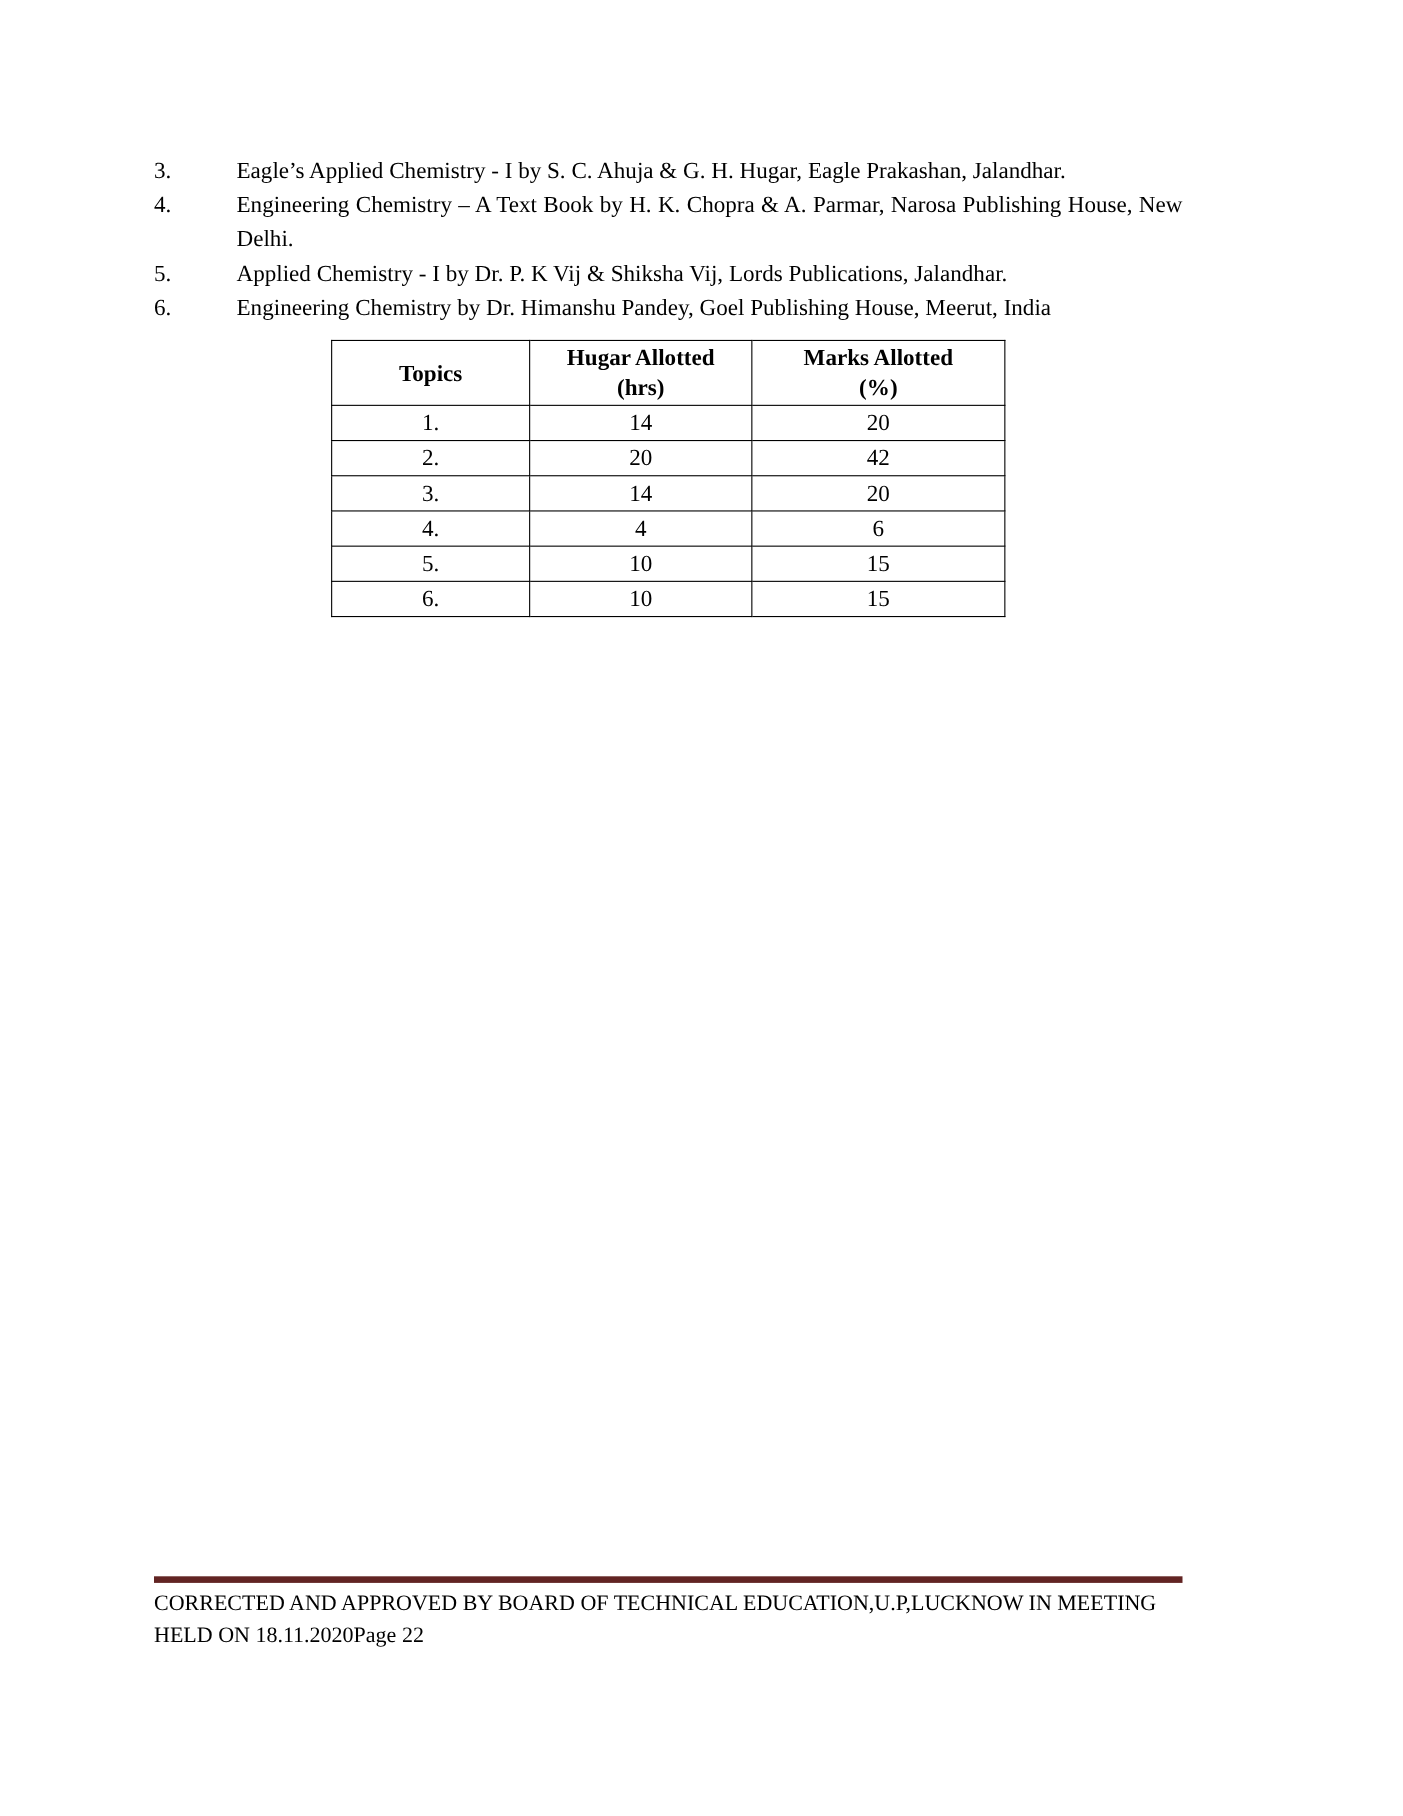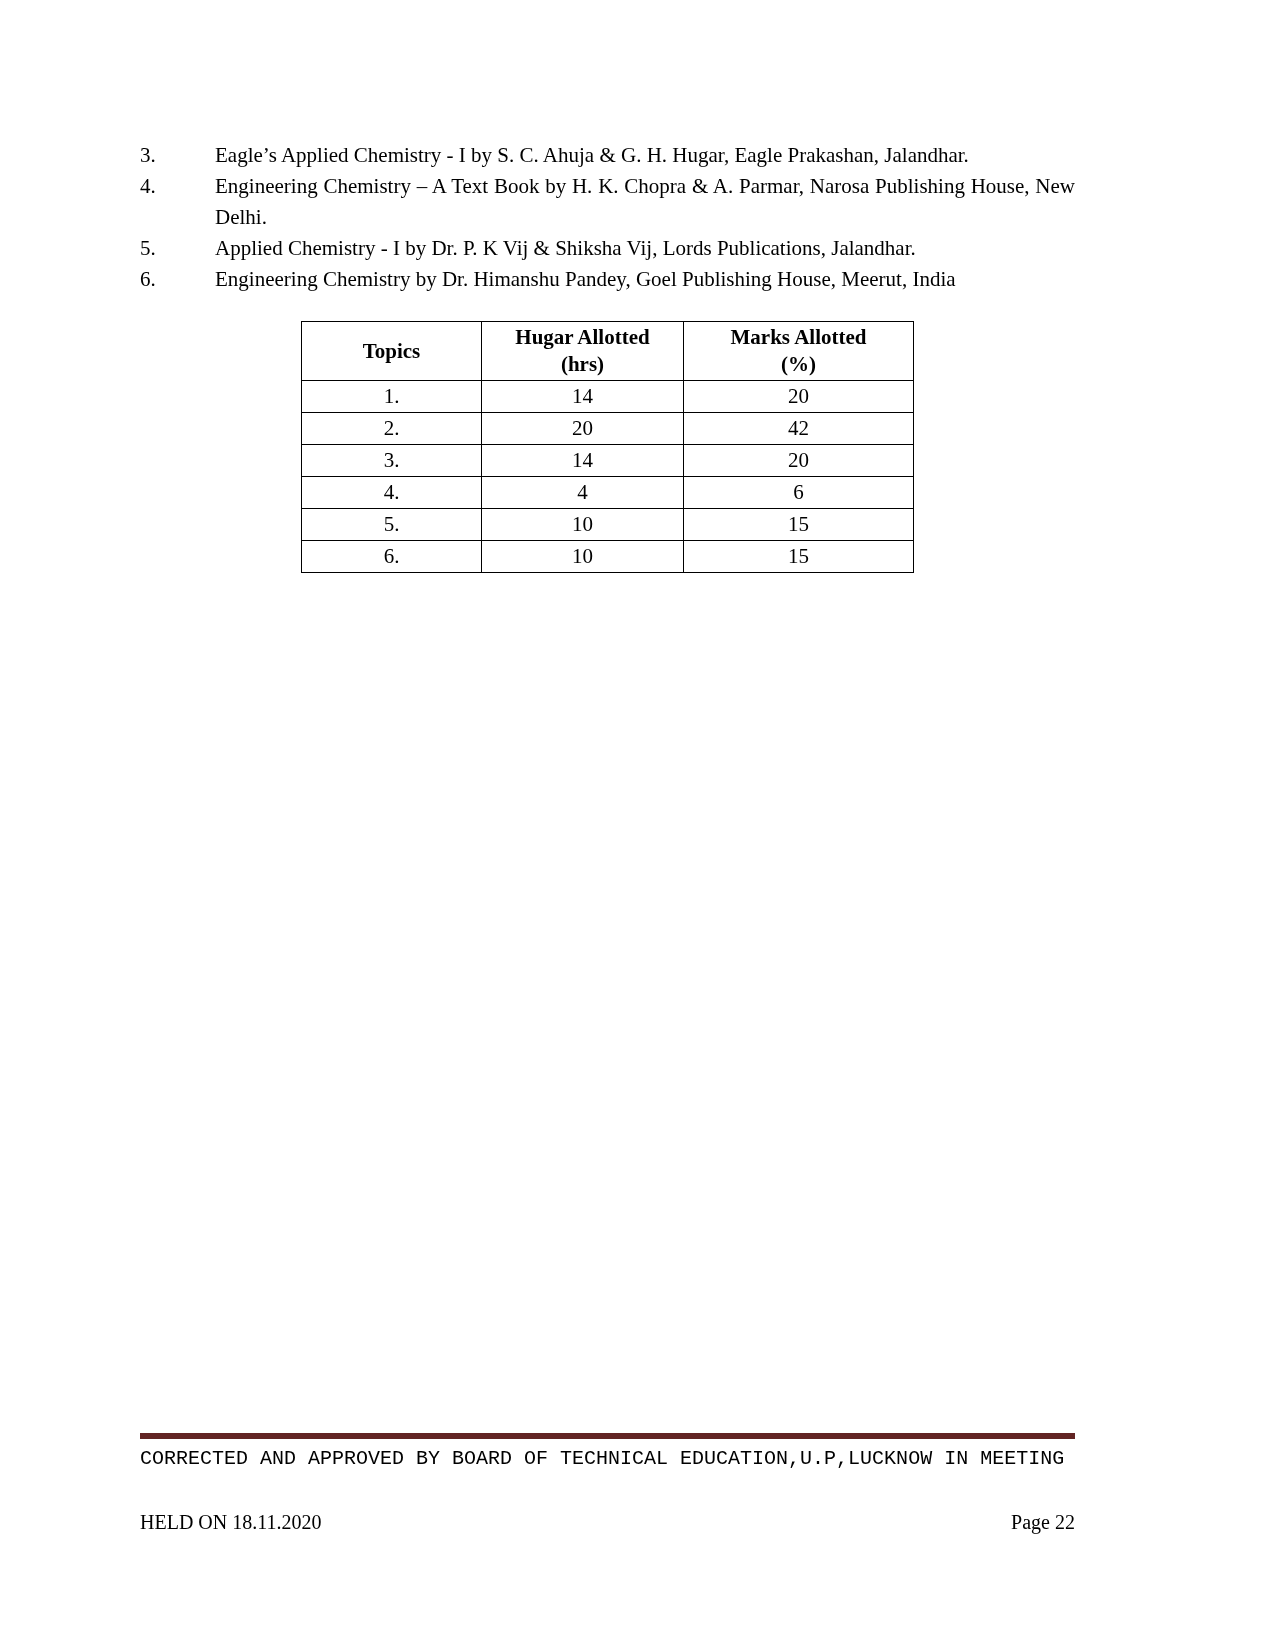--- a/index.html
+++ b/index.html
@@ -40,21 +40,21 @@
   }
   .section-title {
     margin: 122px 0 0 0;
     text-align: center;
     font-size: 22px;
     font-weight: bold;
   }
   table.marks {
     border-collapse: collapse;
     width: 612px;
-    margin: 26px auto 0 auto;
+    margin: 14px auto 0 auto;
     table-layout: fixed;
   }
   table.marks th, table.marks td {
     border: 1px solid #000000;
     text-align: center;
     vertical-align: middle;
     font-size: 21px;
     padding: 2px 0;
   }
   table.marks th {
@@ -74,27 +74,24 @@
     font-size: 20px;
   }
   .footer-rule {
     height: 6px;
     background: #622423;
   }
   .footer-line1 {
     margin-top: 5px;
     line-height: 29px;
     white-space: nowrap;
-    font-family: Liberation Mono, monospace;
   }
   .footer-line2-row {
     display: flex;
-    justify-content: space-between;
     line-height: 29px;
-    margin-top: 35px;
   }
 </style>
 </head>
 <body>
 
 <div class="page">
   <div class="content">
 
     <div class="ref-list">
       <div class="ref-item">

